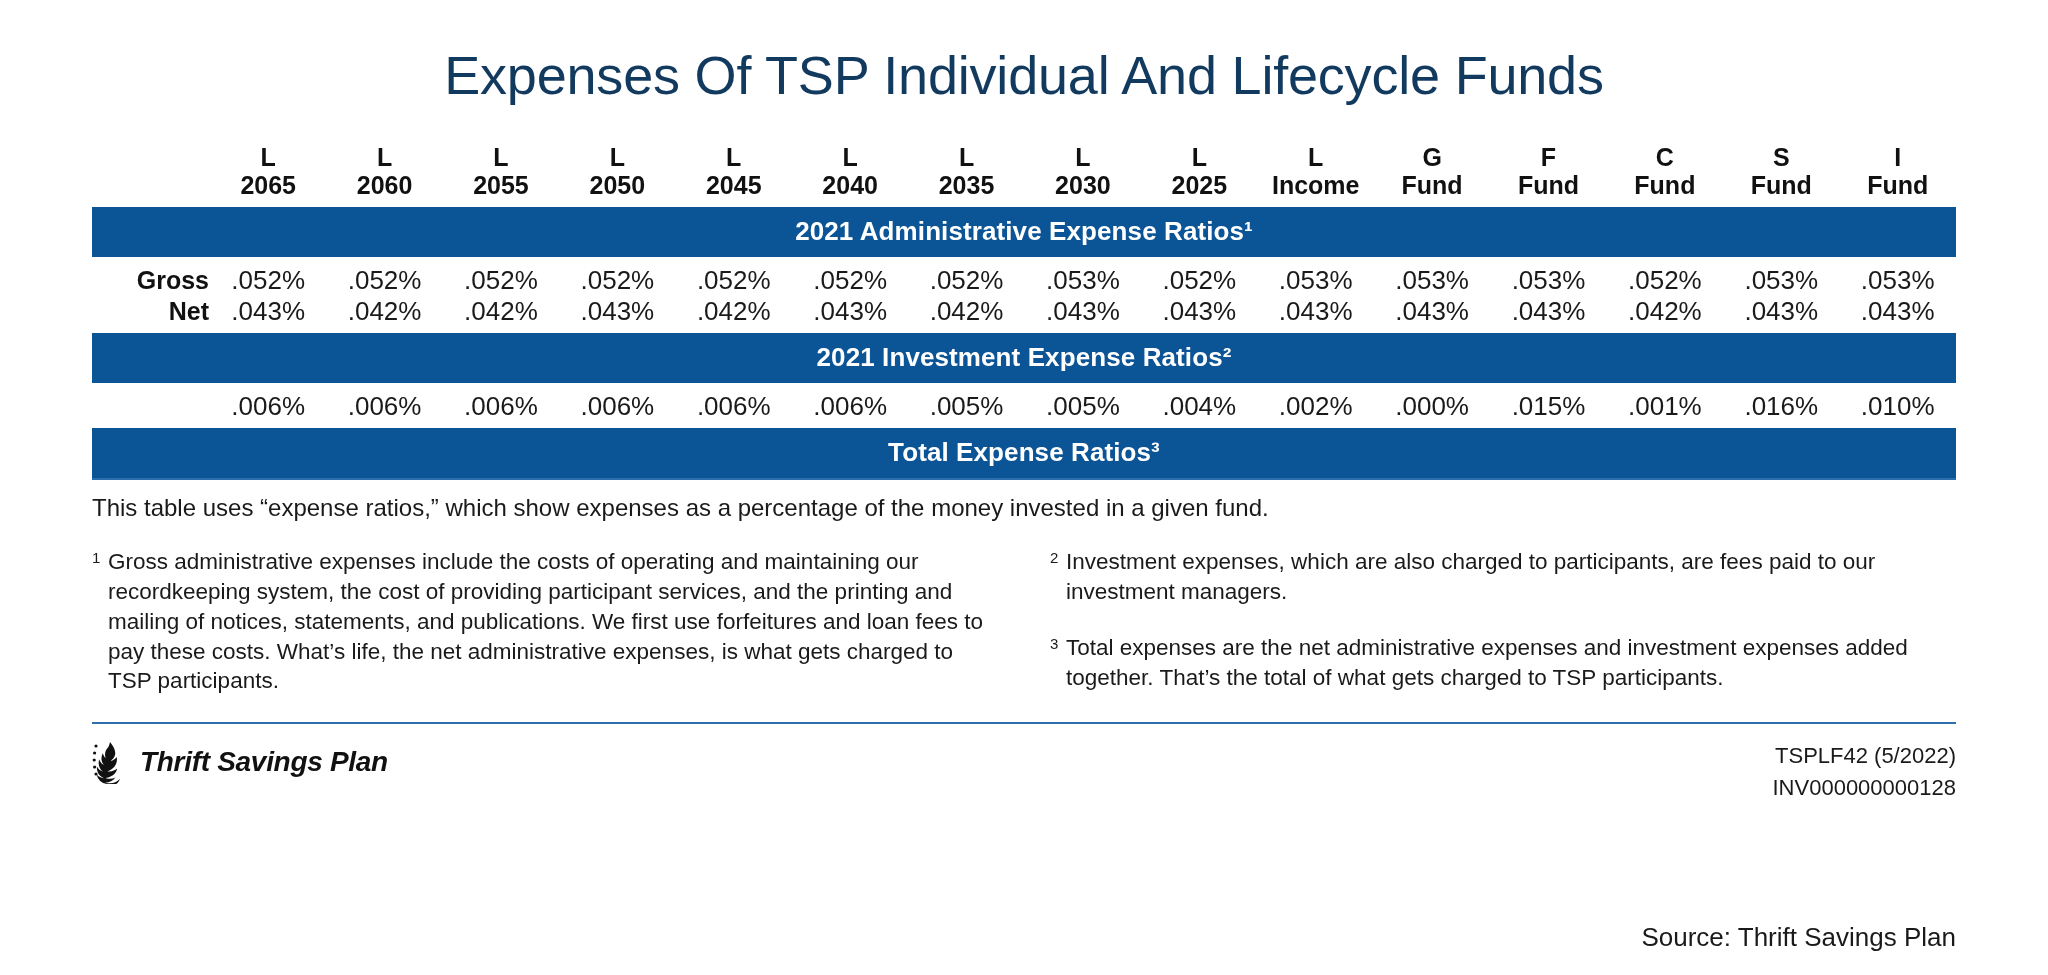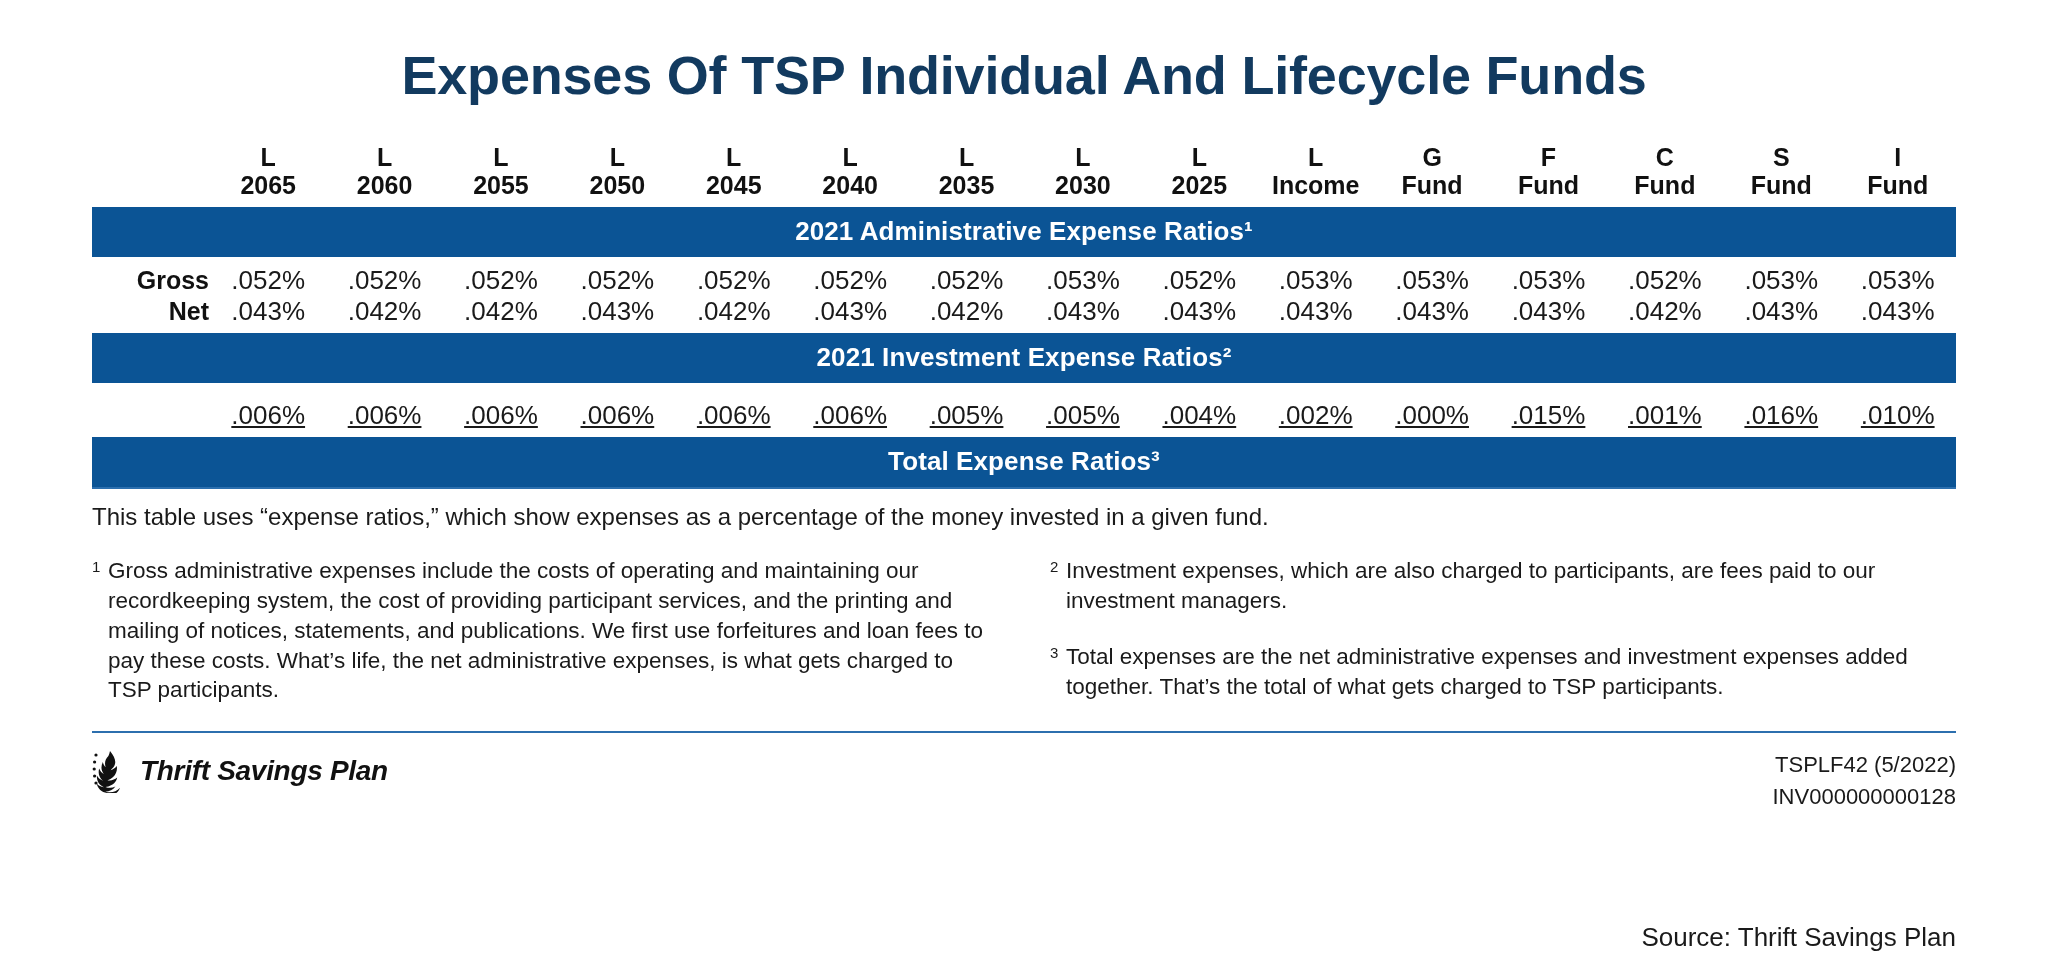--- a/index.html
+++ b/index.html
@@ -18,21 +18,21 @@
     position: relative;
     width: 2048px;
     height: 975px;
     box-sizing: border-box;
   }
 
   
   .title {
     text-align: center;
     font-size: 54px;
-    font-weight: bold;
+    font-weight: normal;
     color: #123A5F;
     letter-spacing: -0.2px;
     padding-top: 46px;
     line-height: 1.1;
   }
 
   
   .table-wrap {
     margin: 0 92px 0 92px;
     padding-top: 38px;
@@ -79,21 +79,21 @@
   }
   td.val {
     font-size: 26px;
     color: #1a1a1a;
     text-align: center;
     padding: 3px 0 3px 0;
     white-space: nowrap;
   }
   tr.datarow.gross td { padding-top: 8px; padding-bottom: 0px; }
   tr.datarow.net td { padding-top: 0px; padding-bottom: 6px; }
-  tr.datarow.single td { padding-top: 17px; padding-bottom: 6px; text-decoration: underline; }
+  tr.datarow.single td { padding-top: 8px; padding-bottom: 6px; }
 
   .hrule {
     height: 2px;
     background: #2C6FAE;
     margin: 0 92px;
   }
 
   
   .note-main {
     margin: 0 92px;

